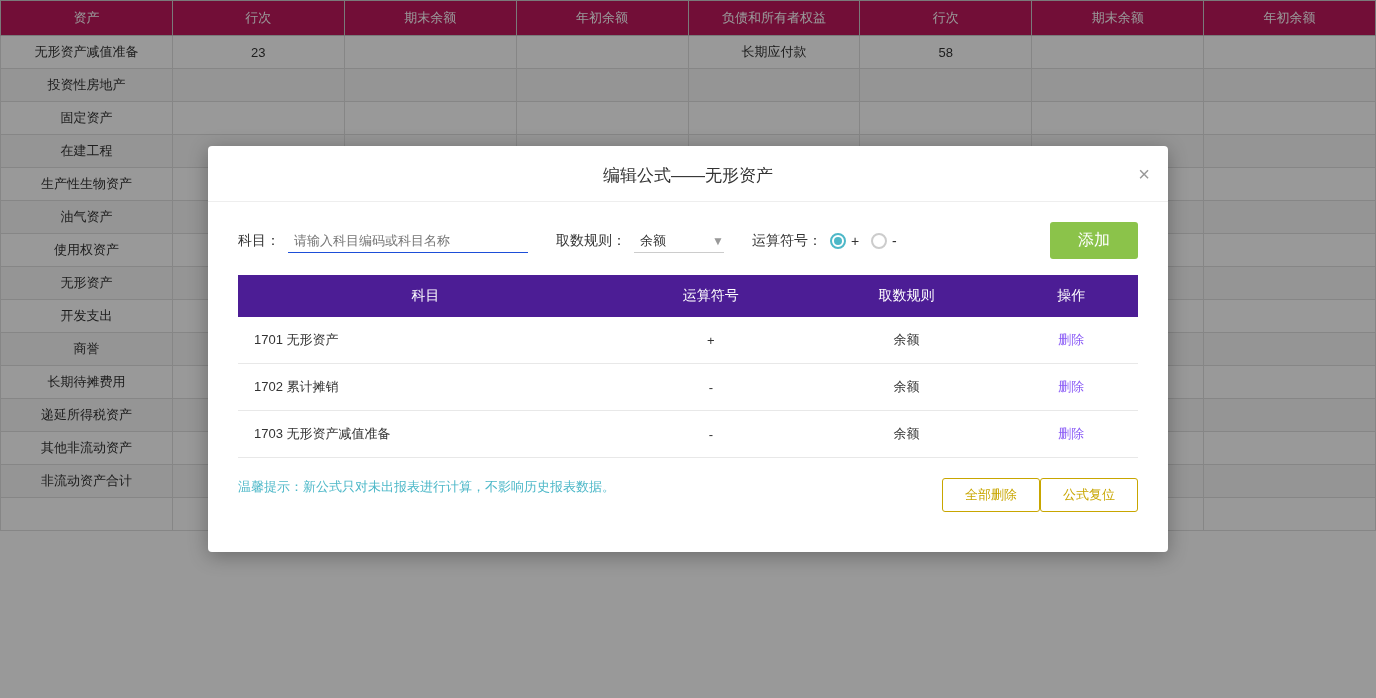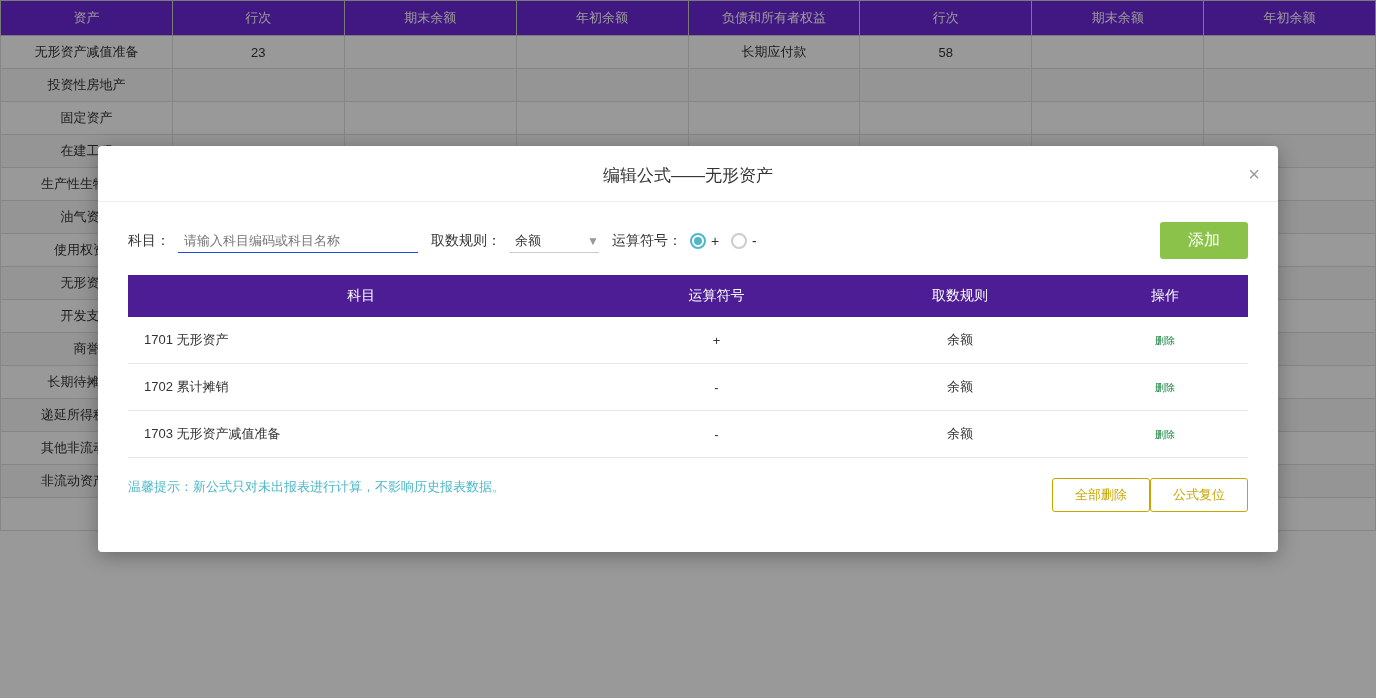--- a/index.html
+++ b/index.html
@@ -22,21 +22,21 @@
       top: 0; left: 0;
     }
 
     .bg-table table {
       width: 100%;
       border-collapse: collapse;
       table-layout: fixed;
     }
 
     .bg-table th {
-      background: #6d28d9;
+      background: #be185d;
       color: #fff;
       padding: 8px 0;
       border: 1px solid #ccc;
       font-weight: normal;
       font-size: 13px;
       text-align: center;
     }
 
     .bg-table td {
       padding: 7px 6px;
@@ -58,21 +58,21 @@
       background: rgba(0,0,0,0.4);
       z-index: 10;
     }
 
     
     .modal {
       position: absolute;
       top: 50%;
       left: 50%;
       transform: translate(-50%, -50%);
-      width: 1180px;
+      width: 960px;
       background: #fff;
       border-radius: 4px;
       box-shadow: 0 4px 20px rgba(0,0,0,0.3);
       z-index: 20;
       padding-bottom: 30px;
     }
 
     .modal-header {
       display: flex;
       align-items: center;
@@ -99,21 +99,21 @@
       line-height: 1;
       background: none;
       border: none;
     }
 
     
     .form-row {
       display: flex;
       align-items: center;
       padding: 20px 30px 16px;
-      gap: 13px;
+      gap: 28px;
     }
 
     .form-group {
       display: flex;
       align-items: center;
       gap: 8px;
     }
 
     .form-label {
       color: #333;
@@ -236,25 +236,25 @@
       color: #333;
       font-size: 13px;
       text-align: center;
     }
 
     .data-table tbody tr td:first-child {
       text-align: left;
     }
 
     .btn-delete {
-      color: #15803d;
+      color: #8b5cf6;
       background: none;
       border: none;
       cursor: pointer;
-      font-size: 10px;
+      font-size: 13px;
     }
 
     
     .warning-row {
       padding: 20px 30px 10px;
       display: flex;
       align-items: flex-start;
       justify-content: space-between;
     }
 

